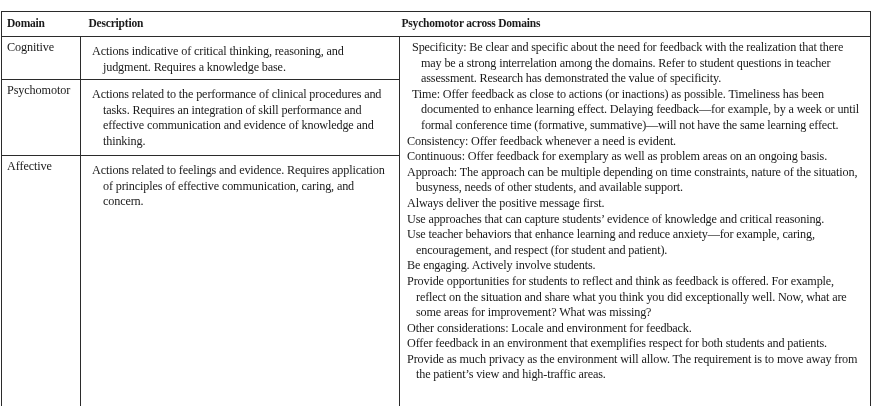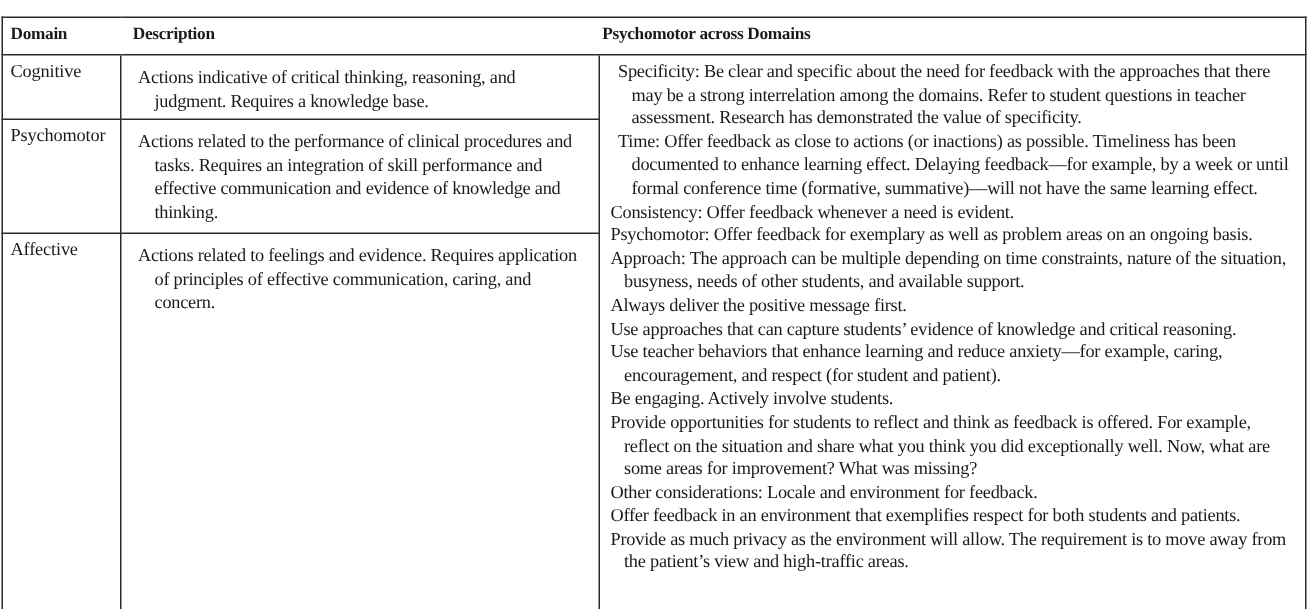--- a/index.html
+++ b/index.html
@@ -104,24 +104,24 @@
     </tr>
   </thead>
   <tbody>
     <tr class="row-cognitive">
       <td class="domain-cell">Cognitive</td>
       <td class="desc-cell">
         <p class="hang">Actions indicative of critical thinking, reasoning, and judgment. Requires a knowledge base.</p>
       </td>
       <td class="comp-cell" rowspan="3">
         <ul class="comp-list">
-          <li class="first-indent">Specificity: Be clear and specific about the need for feedback with the approaches that there may be a strong interrelation among the domains. Refer to student questions in teacher assessment. Research has demonstrated the value of specificity.</li>
+          <li class="first-indent">Specificity: Be clear and specific about the need for feedback with the realization that there may be a strong interrelation among the domains. Refer to student questions in teacher assessment. Research has demonstrated the value of specificity.</li>
           <li class="first-indent">Time: Offer feedback as close to actions (or inactions) as possible. Timeliness has been documented to enhance learning effect. Delaying feedback—for example, by a week or until formal conference time (formative, summative)—will not have the same learning effect.</li>
           <li>Consistency: Offer feedback whenever a need is evident.</li>
-          <li>Psychomotor: Offer feedback for exemplary as well as problem areas on an ongoing basis.</li>
+          <li>Continuous: Offer feedback for exemplary as well as problem areas on an ongoing basis.</li>
           <li>Approach: The approach can be multiple depending on time constraints, nature of the situation, busyness, needs of other students, and available support.</li>
           <li>Always deliver the positive message first.</li>
           <li>Use approaches that can capture students’ evidence of knowledge and critical reasoning.</li>
           <li>Use teacher behaviors that enhance learning and reduce anxiety—for example, caring, encouragement, and respect (for student and patient).</li>
           <li>Be engaging. Actively involve students.</li>
           <li>Provide opportunities for students to reflect and think as feedback is offered. For example, reflect on the situation and share what you think you did exceptionally well. Now, what are some areas for improvement? What was missing?</li>
           <li>Other considerations: Locale and environment for feedback.</li>
           <li>Offer feedback in an environment that exemplifies respect for both students and patients.</li>
           <li>Provide as much privacy as the environment will allow. The requirement is to move away from the patient’s view and high-traffic areas.</li>
         </ul>

